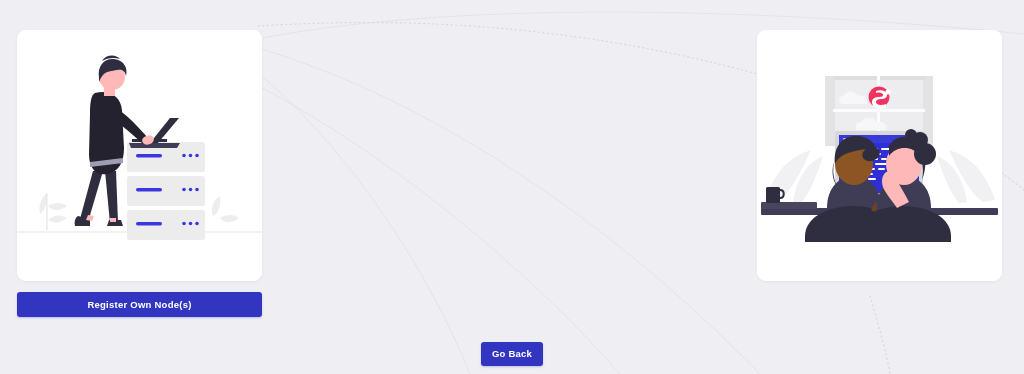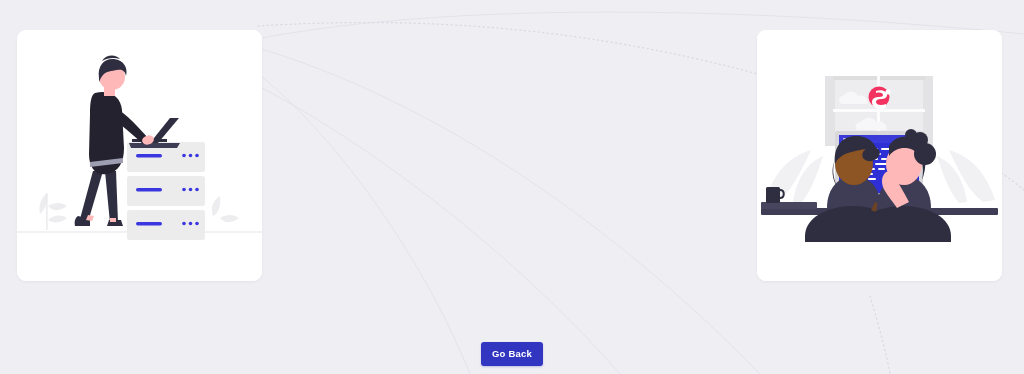--- a/index.html
+++ b/index.html
@@ -202,20 +202,21 @@
           <circle cx="95" cy="47" r="13" fill="#ffb8b8"></circle>
 
           <path d="M82,48 C80,35 88,28 97,29 C107,30 111,38 109,46
                    C108,40 104,39 100,40 C95,41 89,41 86,45
                    C84,47 83,50 82,52 Z" fill="#2f2e41"></path>
           <path d="M85,31 C89,24 99,24 103,29 C97,27 90,28 85,31 Z" fill="#2f2e41"></path>
         </g>
       </svg>
     </div>
 
+    <button class="action-button">Register Own Node(s)</button>
   </div>
 
   <div class="option right">
 
     <div class="card">
       <svg class="illus" viewBox="0 0 245 251" xmlns="http://www.w3.org/2000/svg">
 
         <rect x="0" y="0" width="245" height="251" fill="#ffffff"></rect>
 
         <g fill="#f1f1f3">

